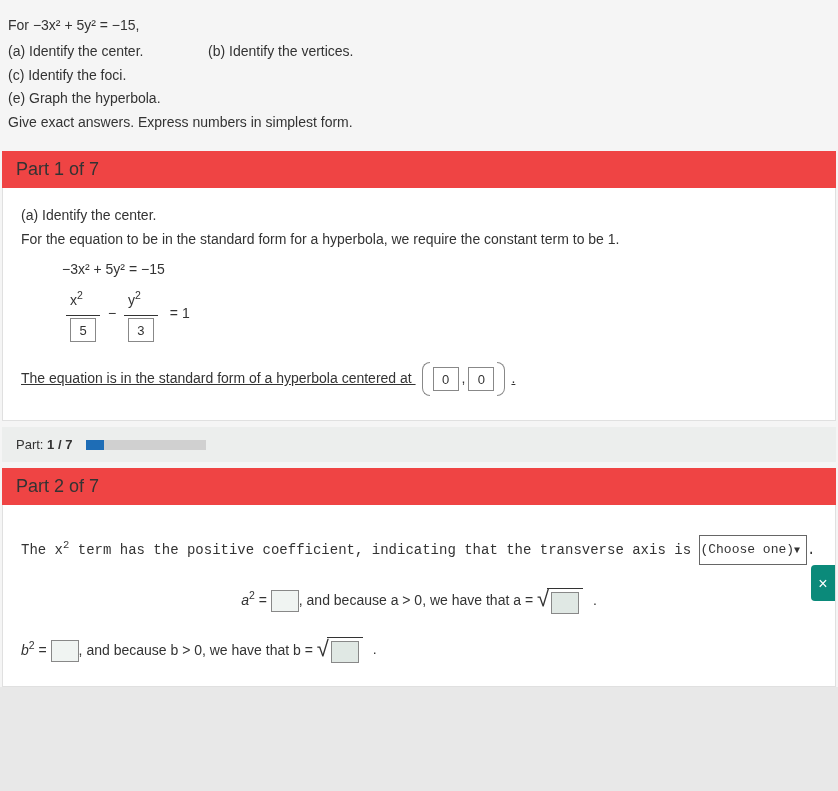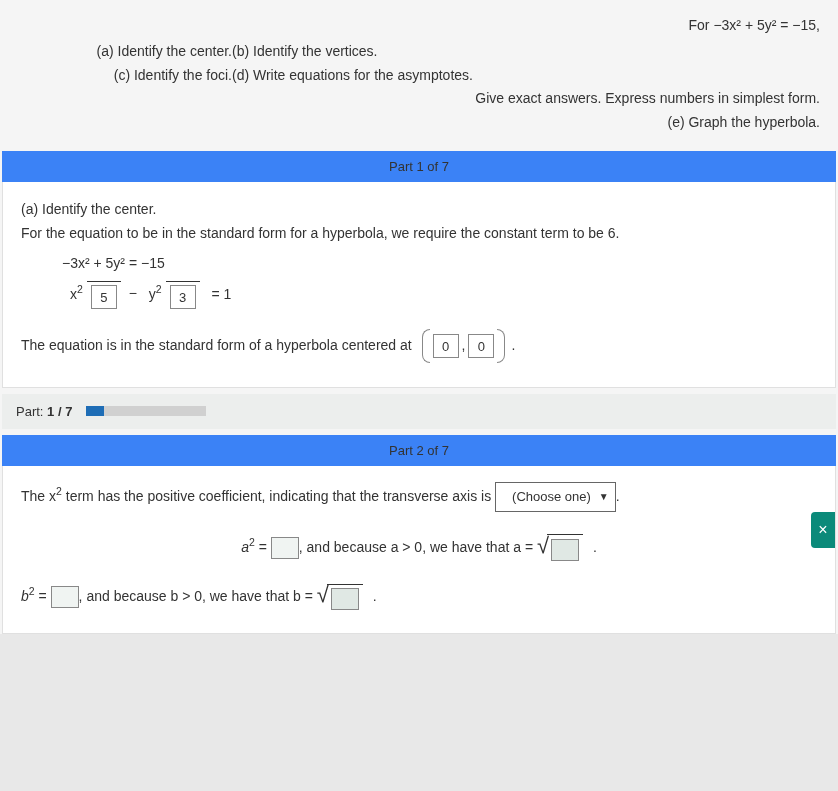--- a/index.html
+++ b/index.html
@@ -1,87 +1,86 @@
 <!DOCTYPE html>
 <html><head>
 <meta charset="utf-8">
 <style>
 * { box-sizing: border-box; margin: 0; padding: 0; }
 body { font-family: Verdana, Geneva, sans-serif; font-size: 14px; color: #333; background: #e8e8e8; width: 838px; }
 .outer { background: #f5f5f5; padding: 0; }
-.intro { padding: 14px 18px 10px 32px; background: #f5f5f5; line-height: 1.7; text-align: right; }
+.intro { padding: 14px 18px 10px 8px; background: #f5f5f5; line-height: 1.7; }
 .intro-line { margin-bottom: 2px; }
 .row2 { display: flex; }
 .row2 .col-a { width: 200px; }
-.part-header { background: #3b82f6; padding: 8px 14px; font-size: 13px; margin: 6px 2px 0 2px; text-align: center; }
+.part-header { background: #ef4444; padding: 8px 14px; font-size: 18px; margin: 6px 2px 0 2px; }
 .part-body { background: #fff; margin: 0 2px 6px 2px; padding: 16px 18px 22px 18px; line-height: 1.7; border: 1px solid #e0e0e0; border-top: none; }
 .indent { margin-left: 41px; }
 .eqline { margin: 6px 0; }
-.frac { display: inline-flex; flex-direction: row; align-items: center; vertical-align: middle; margin: 0 4px; }
+.frac { display: inline-flex; flex-direction: column; align-items: flex-start; vertical-align: middle; margin: 0 4px; }
 .frac .num { padding: 0 4px 2px 4px; }
 .frac .den { border-top: 1px solid #333; padding: 2px 4px 0 4px; }
 .inbox { display: inline-block; border: 1px solid #888; background: #fff; min-width: 26px; height: 24px; line-height: 24px; text-align: center; font-size: 13px; padding: 0 4px; vertical-align: middle; }
 .empty-box { display: inline-block; border: 1px solid #888; background: #f0f4f2; width: 28px; height: 22px; vertical-align: middle; }
 .sqrt-box { display: inline-flex; align-items: center; vertical-align: middle; }
 .sqrt-sym { font-size: 22px; line-height: 1; position: relative; top: -2px; }
 .sqrt-inner { display: inline-block; border-top: 1px solid #333; padding: 2px 4px 0 4px; margin-left: -2px; }
 .sqrt-inner .empty-box { background: #e0e8e4; }
 .progress-row { background: #eceeed; padding: 10px 14px; margin: 6px 2px 0 2px; display: flex; align-items: center; gap: 14px; font-size: 13px; }
 .progress-bar { width: 120px; height: 10px; background: #d0d0d0; position: relative; }
 .progress-fill { position: absolute; left: 0; top: 0; height: 100%; background: #1e6db6; }
 .coord-group { display: inline-flex; align-items: center; vertical-align: middle; padding: 0 6px; height: 38px; gap: 3px; }
 .paren { display: inline-block; width: 8px; height: 34px; border: 1px solid #888; border-right: none; border-radius: 10px 0 0 10px; }
 .paren.right { border: 1px solid #888; border-left: none; border-radius: 0 10px 10px 0; }
-.select-box { display: inline-flex; align-items: center; border: 1px solid #666; padding: 3px 6px 3px 16px; gap: 8px; font-size: 13px; vertical-align: middle; background: #fff; }
+.select-box { display: inline-flex; align-items: center; border: 1px solid #666; padding: 3px 6px 3px 0; font-size: 13px; vertical-align: middle; background: #fff; }
 .chev { font-size: 10px; }
 .side-btn { position: absolute; right: 0; background: #0b8a7a; width: 24px; height: 36px; border-radius: 4px 0 0 4px; color: #fff; display:flex; align-items:center; justify-content:center; font-size:16px; }
 .p2-wrap { position: relative; }
 sup { font-size: 0.75em; vertical-align: super; }
 </style>
 </head>
 <body>
 
 <div class="outer">
 
   <div class="intro">
     <div class="intro-line">
       <span>For </span><span>−3x² + 5y² = −15,</span>
     </div>
     <div class="row2">
       <div class="col-a">(a)  Identify the center.</div>
       <div>(b)  Identify the vertices.</div>
     </div>
     <div class="row2">
       <div class="col-a">(c)  Identify the foci.</div>
-      <div>(d)  Write equations for the asymptotes.</div>
     </div>
+    <div>(e)  Graph the hyperbola.</div>
     <div>Give exact answers. Express numbers in simplest form.</div>
-    <div>(e)  Graph the hyperbola.</div>
   </div>
 
   <div class="part-header">Part 1 of 7</div>
   <div class="part-body">
     <div>(a)  Identify the center.</div>
-    <div>For the equation to be in the standard form for a hyperbola, we require the constant term to be 6.</div>
+    <div>For the equation to be in the standard form for a hyperbola, we require the constant term to be 1.</div>
     <div class="indent">
       <div class="eqline">−3x² + 5y² = −15</div>
       <div class="eqline">
         <span class="frac">
           <span class="num"><span>x</span><sup>2</sup></span>
           <span class="den"><span class="inbox">5</span></span>
         </span>
         <span>−</span>
         <span class="frac">
           <span class="num"><span>y</span><sup>2</sup></span>
           <span class="den"><span class="inbox">3</span></span>
         </span>
         <span style="margin-left:4px;">= 1</span>
       </div>
     </div>
-    <div style="margin-top:18px;">
+    <div style="margin-top:18px;text-decoration:underline;">
       <span>The equation is in the standard form of a hyperbola centered at </span>
       <span class="coord-group">
         <span class="paren"></span>
         <span class="inbox">0</span>
         <span>,</span>
         <span class="inbox">0</span>
         <span class="paren right"></span>
       </span><span>.</span>
     </div>
   </div>
@@ -90,21 +89,21 @@
     <div>
       <span>Part: </span><b>1 / 7</b>
     </div>
     <div class="progress-bar">
       <div class="progress-fill" style="width:14.3%"></div>
     </div>
   </div>
 
   <div class="part-header">Part 2 of 7</div>
   <div class="part-body p2-wrap">
-    <div style="">
+    <div style="margin-top:14px;font-family:Liberation Mono, monospace;">
       <span>The </span><span>x<sup>2</sup></span><span> term has the positive coefficient, indicating that the transverse axis is </span>
       <span class="select-box">
         <span>(Choose one)</span>
         <span class="chev">▼</span>
       </span><span>.</span>
     </div>
     <div class="side-btn">
         <span>×</span>
       </div>
 

